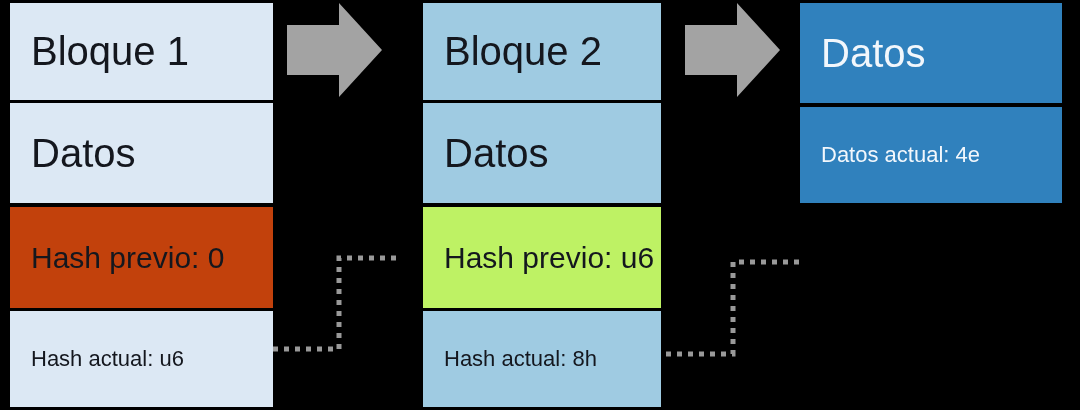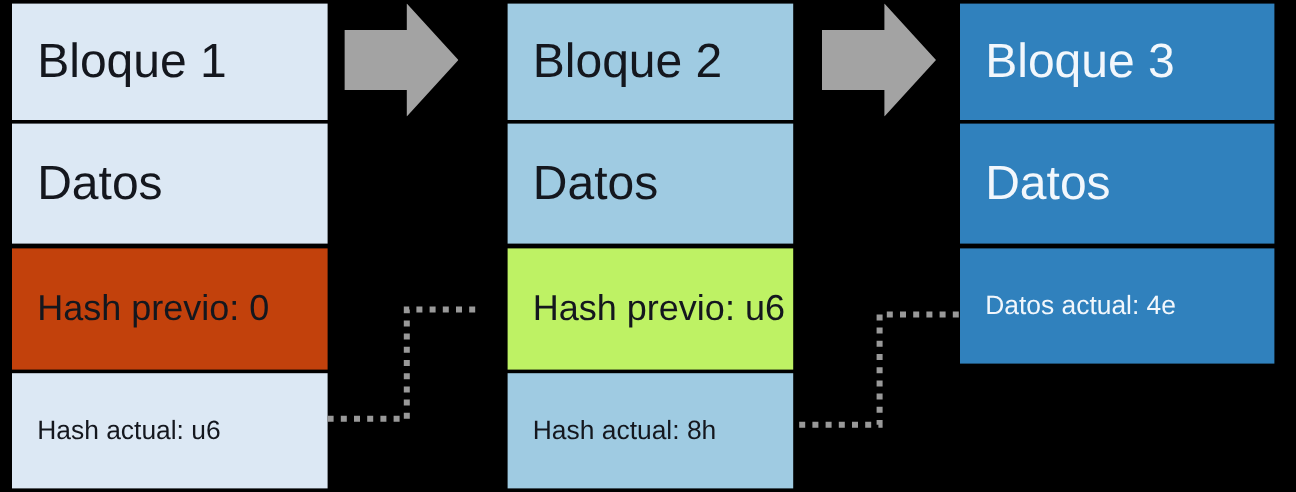--- a/index.html
+++ b/index.html
@@ -91,23 +91,20 @@
     <div class="row row-hcurr" style="background: rgb(159, 203, 226);">
       <span>Hash actual: 8h</span>
     </div>
   </div>
 
   <svg class="arrow arrow-2" viewBox="0 0 95 94">
     <polygon points="0,22 52,22 52,0 95,47 52,94 52,72 0,72" fill="#a3a3a3"></polygon>
   </svg>
 
   <div class="block block-3" style="color: rgb(242, 247, 252);">
-    <div class="row row-title" style="background: rgb(48, 129, 189);">
-      <span>Bloque 3</span>
-    </div>
     <div class="row row-datos" style="background: rgb(48, 129, 189);">
       <span>Datos</span>
     </div>
     <div class="row row-hcurr" style="background: rgb(48, 129, 189);">
       <span>Datos actual: 4e</span>
     </div>
   </div>
 
   <svg id="connectors" viewBox="0 0 1080 410">
     <path d="M273 349 H339 V258 H402" fill="none" stroke-width="5" stroke-dasharray="5 6" stroke="#999999"></path>

